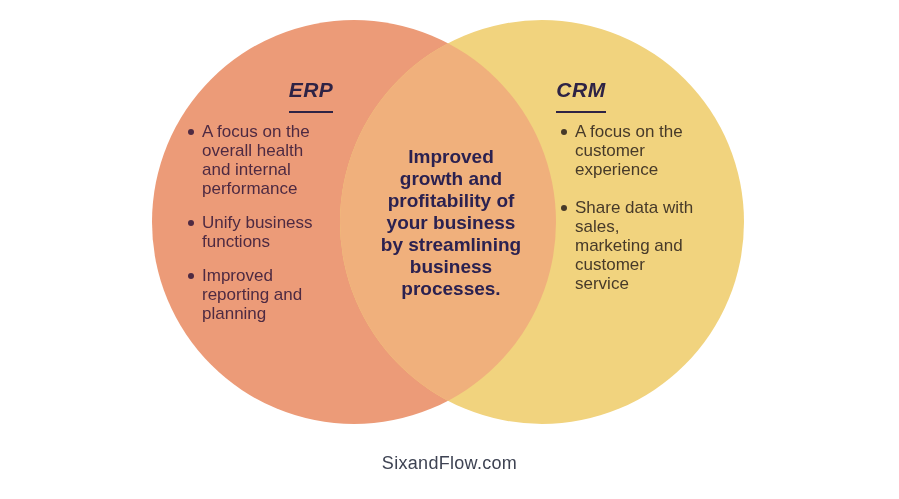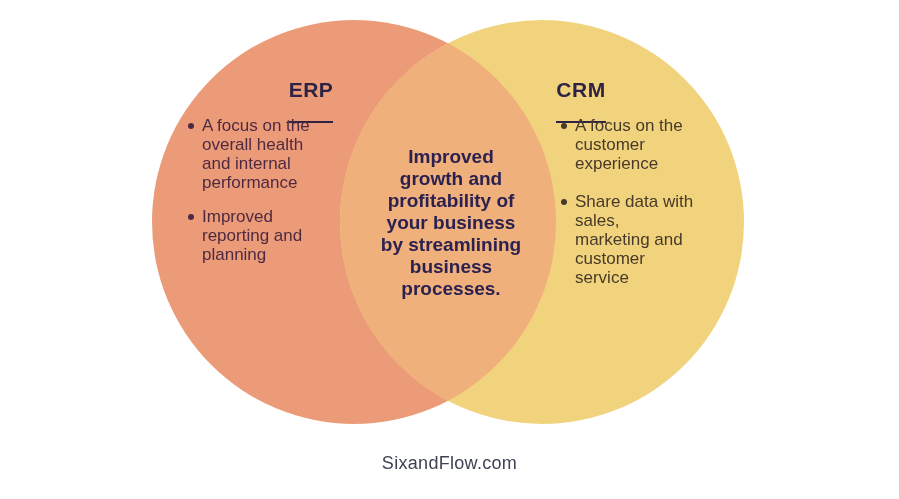--- a/index.html
+++ b/index.html
@@ -18,24 +18,24 @@
   .circle.right{left:340px;background:#F1D37E;}
   
   .lens-clip{position:absolute;left:152px;top:20px;width:404px;height:404px;border-radius:50%;overflow:hidden;}
   .lens-inner{position:absolute;left:188px;top:0;width:404px;height:404px;border-radius:50%;background:#F0B07C;}
 
   
   .heading{position:absolute;top:60px;width:100px;text-align:center;
     font-size:21px;font-weight:bold;color:#2E2345;line-height:25px;letter-spacing:.5px;}
   .heading.erp{left:261px;}
   .heading.crm{left:531px;}
-  .heading .u{display:inline-block;border-bottom:2.5px solid currentColor;padding-bottom:19px;}
+  .heading .u{display:inline-block;border-bottom:2.5px solid currentColor;padding-bottom:9px;font-style:italic;}
 
   
-  .blist{position:absolute;top:116px;}
+  .blist{position:absolute;top:122px;}
   .blist.left{left:188px;width:164px;color:#4E2A42;}
   .blist.right{left:561px;width:172px;color:#473A29;}
   .item{display:flex;align-items:flex-start;}
   .blist.left .item{margin-bottom:15px;}
   .blist.right .item{margin-bottom:19px;}
   .dot{flex:0 0 auto;width:6px;height:6px;border-radius:50%;background:currentColor;margin:7px 8px 0 0;}
   .itext{font-size:17px;line-height:19px;white-space:pre-line;}
 
   
   .center-text{position:absolute;left:356px;top:146px;width:190px;text-align:center;
@@ -63,20 +63,25 @@
   <div class="blist left">
     <div class="item">
       <span class="dot"></span>
       <span class="itext">A focus on the
 overall health
 and internal
 performance</span>
     </div>
     <div class="item">
       <span class="dot"></span>
+      <span class="itext">Unify business
+functions</span>
+    </div>
+    <div class="item">
+      <span class="dot"></span>
       <span class="itext">Improved
 reporting and
 planning</span>
     </div>
   </div>
 
   <div class="blist right">
     <div class="item">
       <span class="dot"></span>
       <span class="itext">A focus on the

